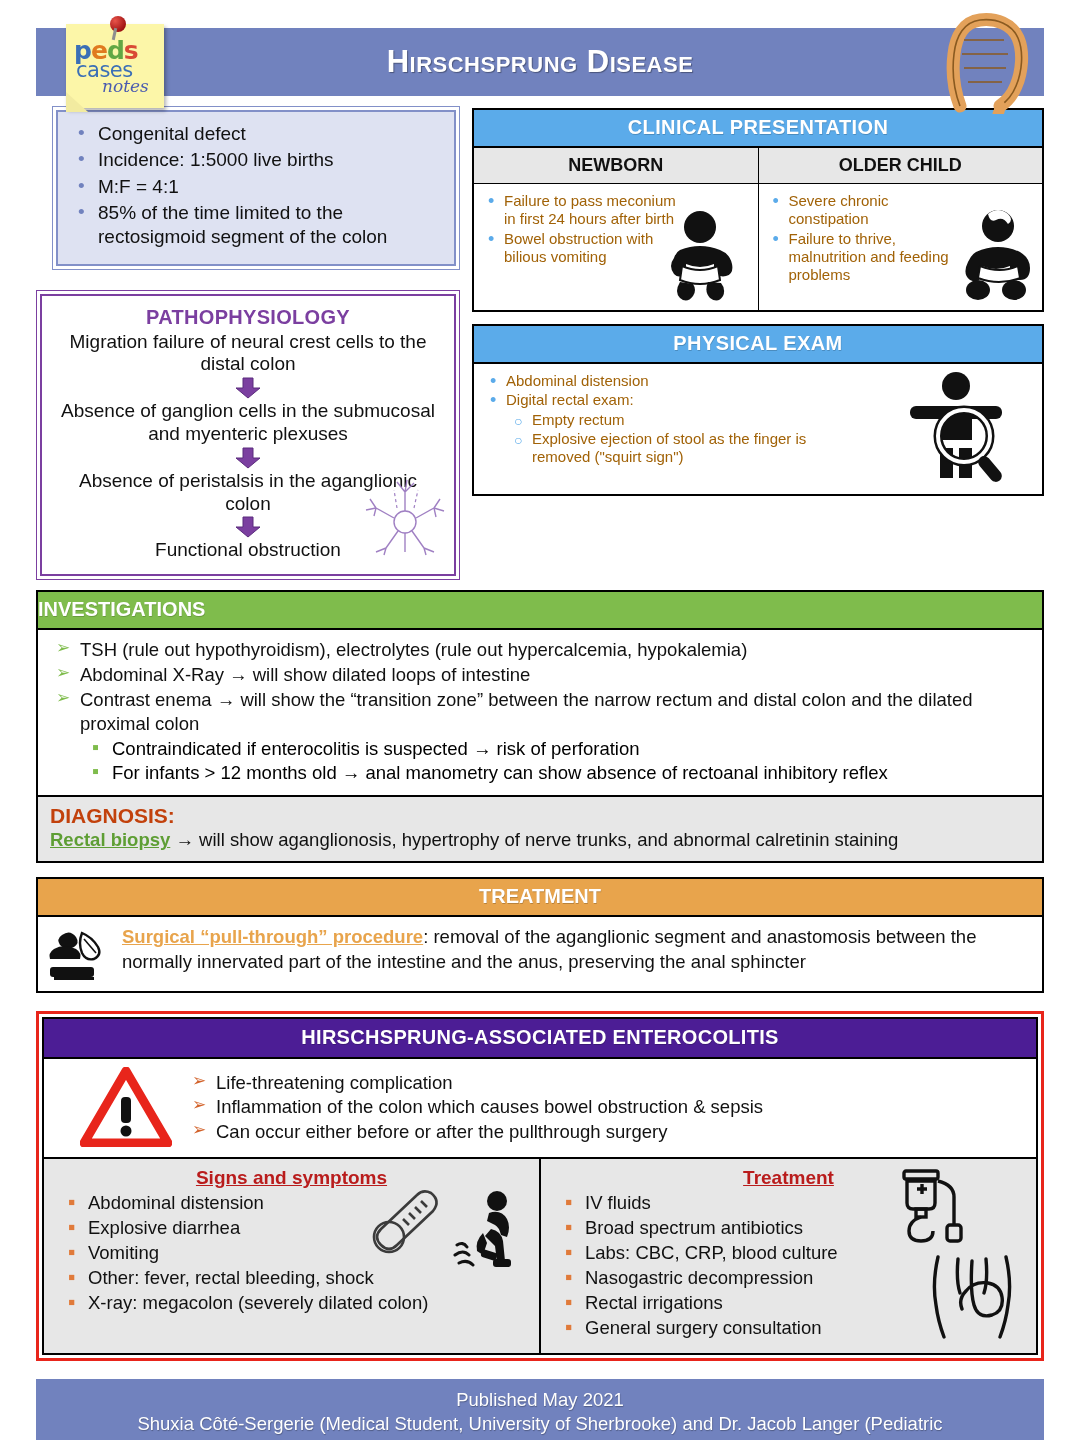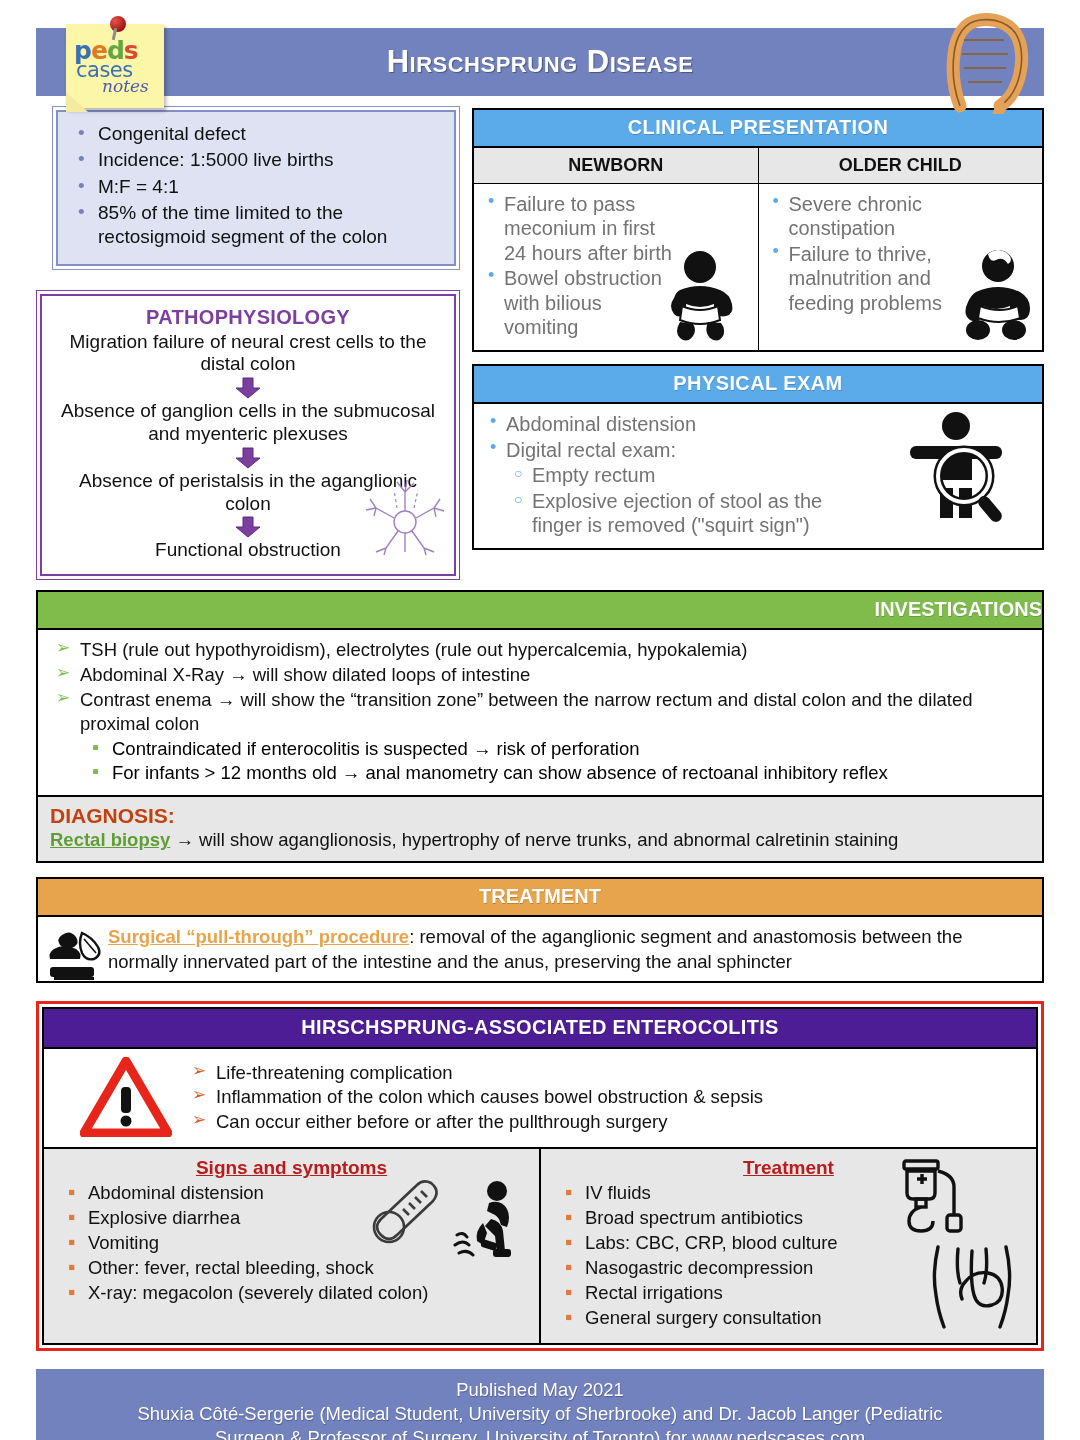--- a/index.html
+++ b/index.html
@@ -130,37 +130,37 @@
   .subhead {
     flex:1; background:#E7E7E7; text-align:center; font-weight:bold;
     font-size: 18px; padding: 7px 0; color:#111;
   }
   .subhead + .subhead { border-left: 1px solid #000; }
   .body-row { display:flex; }
   .body-cell { flex:1; padding: 8px 8px 10px 8px; position:relative; min-height: 126px; }
   .body-cell + .body-cell { border-left: 1px solid #000; }
   .bl { list-style:none; }
   .bl li {
-    position:relative; padding-left: 22px; font-size: 20px;
-    line-height: 1.22; color:#737373; margin-bottom: 1px;
+    position:relative; padding-left: 22px; font-size: 15px;
+    line-height: 1.22; color:#a16207; margin-bottom: 1px;
   }
   .bl li:before {
     content:"•"; position:absolute; left: 6px; top:-1px; color:#5BABEA; font-size:18px;
   }
   .bl li.sub { padding-left: 48px; }
   .bl li.sub:before { content:"○"; left: 30px; font-size:14px; top:2px; }
   .baby { position:absolute; }
   .exam-body { padding: 8px 10px 10px 10px; position:relative; min-height: 130px; }
   .exam-icon { position:absolute; right: 24px; top: 6px; width: 118px; height: 112px; }
 
   
   .section { margin: 14px 36px 0 36px; border: 2px solid #000; }
   .green-head {
     background:#7FBC4C; color:#fff; font-weight:bold; font-size:20px;
-    text-align:right; padding: 6px 0 7px 0; border-bottom: 2px solid #000;
+    text-align:left; padding: 6px 0 7px 0; border-bottom: 2px solid #000;
     text-shadow: .5px .5px 0 rgba(0,0,0,.18);
   }
   .invest-body { background:#fff; padding: 8px 12px 10px 12px; }
   .gl { list-style:none; }
   .gl > li {
     position:relative; padding-left: 30px; font-size: 18.5px;
     line-height: 1.3; color:#111; margin-bottom: 1px;
   }
   .gl > li:before {
     content:"➢"; position:absolute; left: 6px; top:-1px; color:#7FBC4C; font-size:17px;
@@ -172,21 +172,21 @@
   .diag-label { font-weight: bold; font-size: 21px; color:#c2410c; }
   .diag-line { font-size: 18.5px; color:#111; line-height:1.3; }
   .diag-key { color:#5E9E34; font-weight:bold; text-decoration: underline; }
 
   
   .orange-head {
     background:#E8A44C; color:#fff; font-weight:bold; font-size:20px;
     text-align:center; padding: 6px 0 7px 0; border-bottom: 2px solid #000;
     text-shadow: .5px .5px 0 rgba(0,0,0,.2);
   }
-  .treat-body { background:#fff; padding: 8px 12px 0 10px; display:flex; gap:4px; }
+  .treat-body { background:#fff; padding: 8px 12px 10px 10px; display:flex; gap:18px; }
   .surg-icon { width: 56px; height: 52px; flex: none; margin-top: 4px; }
   .treat-text { font-size: 18.5px; line-height: 1.32; color:#111; }
   .treat-key { color:#E8A44C; font-weight:bold; text-decoration: underline; }
 
   
   .entero {
     margin: 18px 36px 0 36px;
     border: 3px solid #E8251B;
     padding: 3px;
   }

